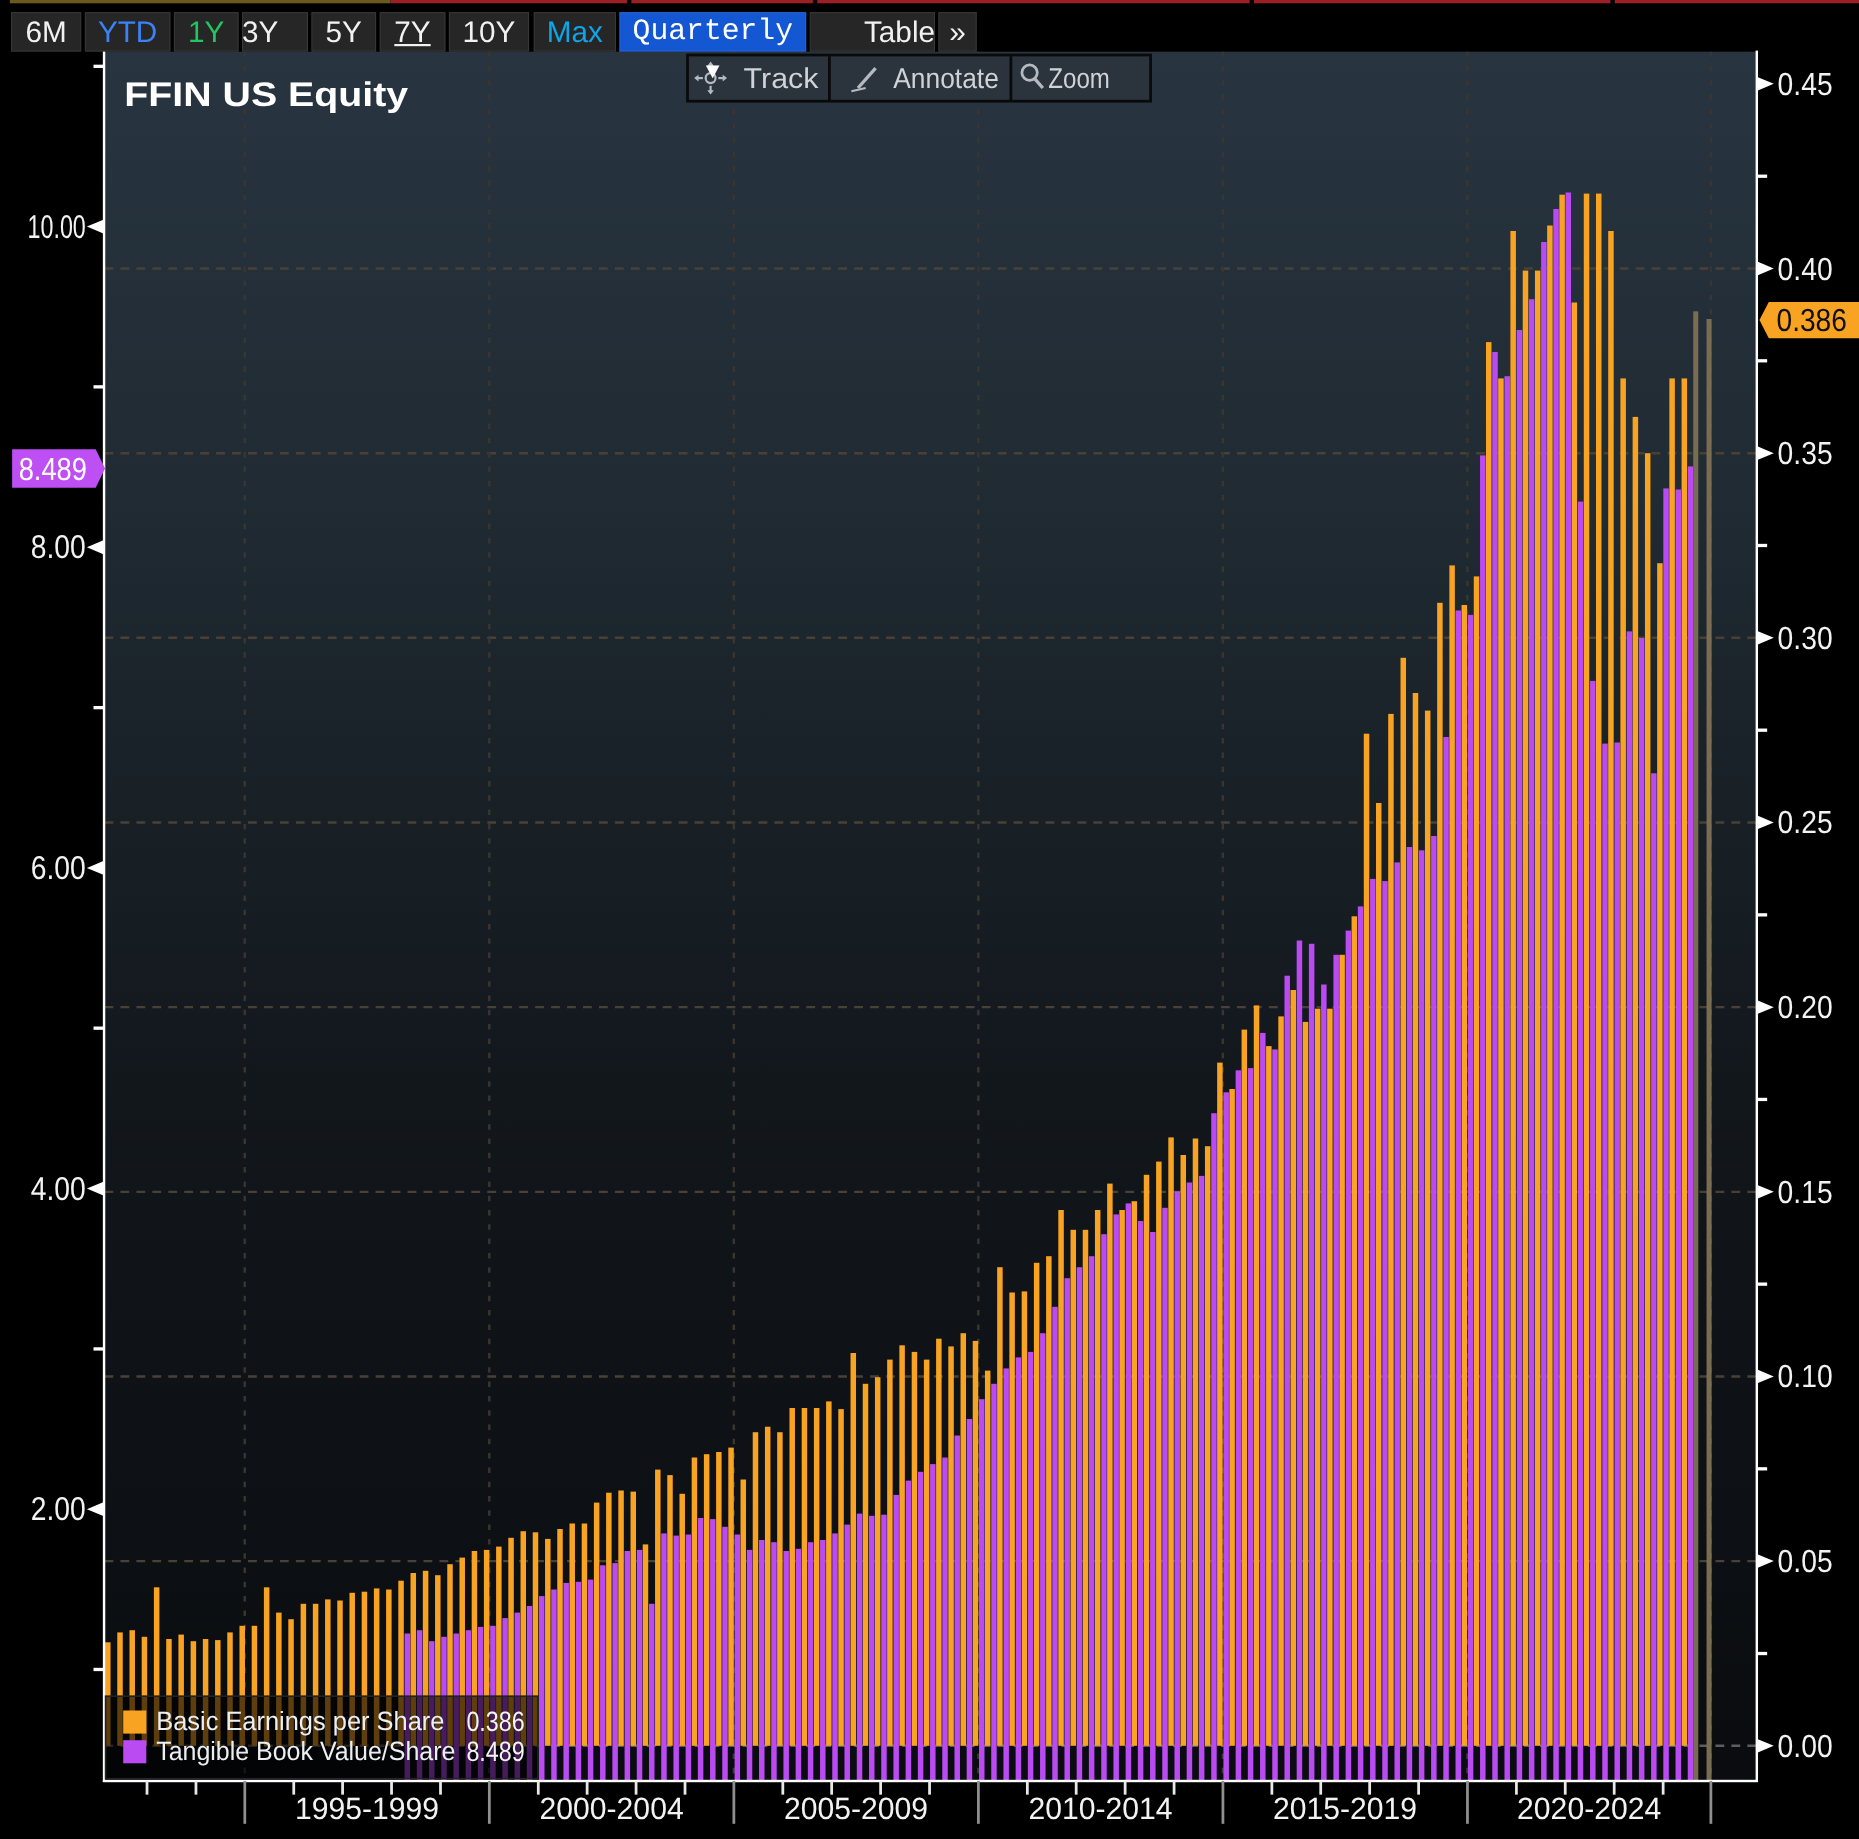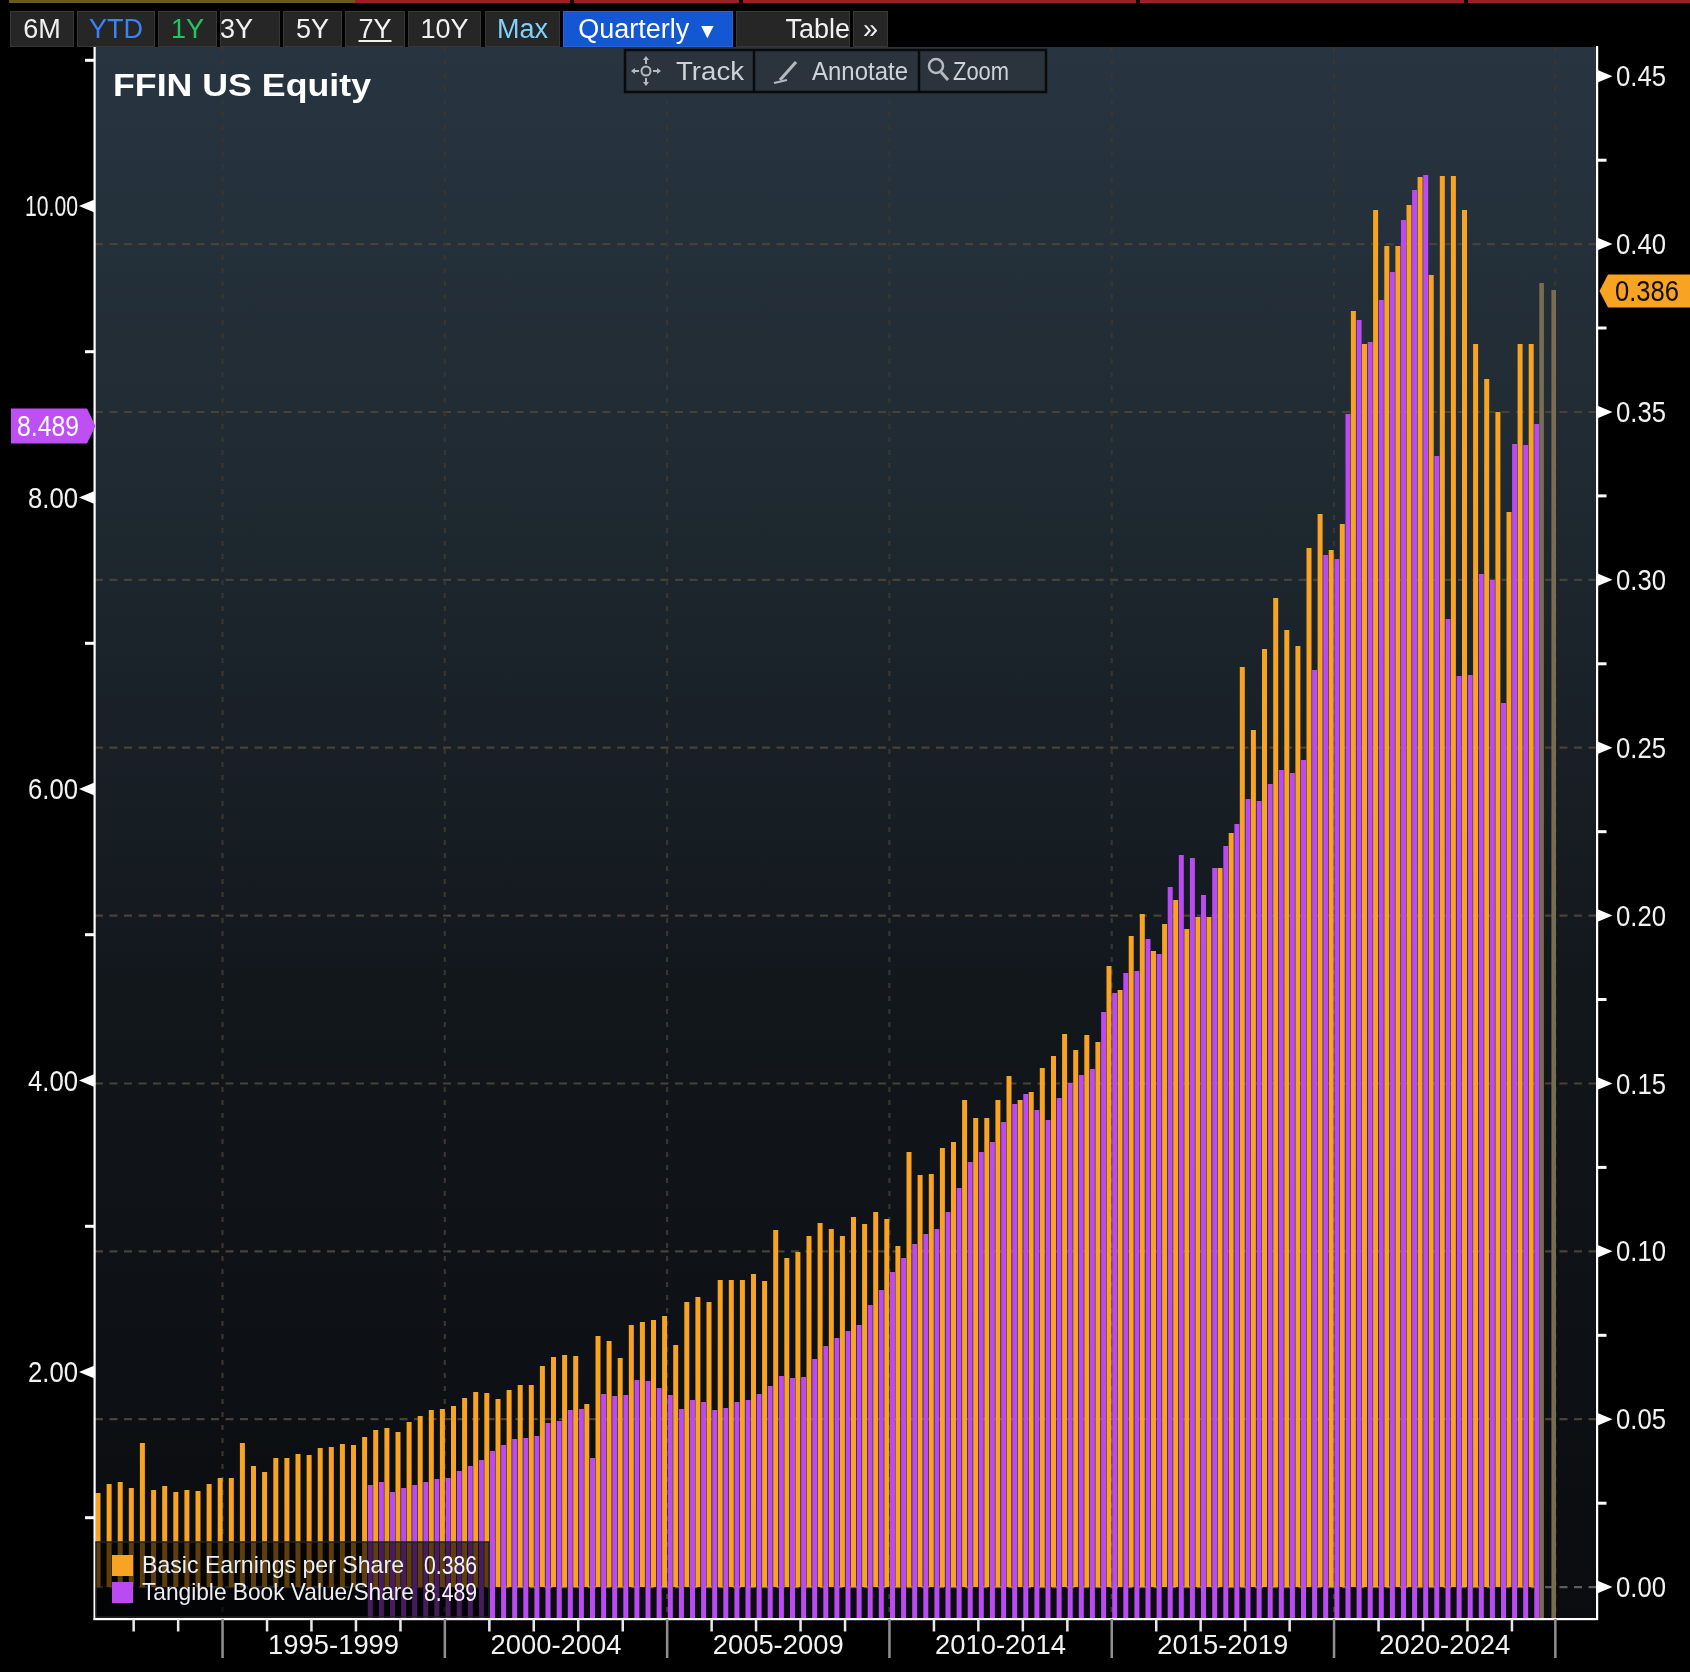--- a/index.html
+++ b/index.html
@@ -398,15 +398,15 @@
 <div style="position:absolute;left:743px;top:0;width:393px;height:3px;background:#9b2026"></div>
 <div style="position:absolute;left:1140px;top:0;width:324px;height:3px;background:#9b2026"></div>
 <div style="position:absolute;left:1468px;top:0;width:222px;height:3px;background:#9b2026"></div>
 <div style="position:absolute;left:10px;top:11px;width:64px;height:36px;background:#262626;color:#f1f1f1;font-size:27px;line-height:36px;text-align:center;box-shadow:inset 0 0 0 1px rgba(255,255,255,0.08);">6M</div>
 <div style="position:absolute;left:77px;top:11px;width:78px;height:36px;background:#262626;color:#3b82f6;font-size:27px;line-height:36px;text-align:center;box-shadow:inset 0 0 0 1px rgba(255,255,255,0.08);">YTD</div>
 <div style="position:absolute;left:158px;top:11px;width:59px;height:36px;background:#262626;color:#22c55e;font-size:27px;line-height:36px;text-align:center;box-shadow:inset 0 0 0 1px rgba(255,255,255,0.08);">1Y</div>
 <div style="position:absolute;left:220px;top:11px;width:60px;height:36px;background:#262626;color:#f1f1f1;font-size:27px;line-height:36px;text-align:left;box-shadow:inset 0 0 0 1px rgba(255,255,255,0.08);">3Y</div>
 <div style="position:absolute;left:283px;top:11px;width:59px;height:36px;background:#262626;color:#f1f1f1;font-size:27px;line-height:36px;text-align:center;box-shadow:inset 0 0 0 1px rgba(255,255,255,0.08);">5Y</div>
 <div style="position:absolute;left:345px;top:11px;width:60px;height:36px;background:#262626;color:#f1f1f1;font-size:27px;line-height:36px;text-align:center;box-shadow:inset 0 0 0 1px rgba(255,255,255,0.08);text-decoration:underline;">7Y</div>
 <div style="position:absolute;left:408px;top:11px;width:73px;height:36px;background:#262626;color:#f1f1f1;font-size:27px;line-height:36px;text-align:center;box-shadow:inset 0 0 0 1px rgba(255,255,255,0.08);">10Y</div>
-<div style="position:absolute;left:485px;top:11px;width:75px;height:36px;background:#262626;color:#7dd3fc;font-size:27px;line-height:36px;text-align:center;box-shadow:inset 0 0 0 1px rgba(255,255,255,0.08);">Max</div>
-<div style="position:absolute;left:563px;top:11px;width:170px;height:36px;background:#1457d2;color:#ffffff;font-size:27px;line-height:36px;text-align:center;box-shadow:inset 0 0 0 1px rgba(255,255,255,0.08);">Quarterly <span style="font-size:21px">▼</span></div>
+<div style="position:absolute;left:485px;top:11px;width:75px;height:36px;background:#262626;color:#0ea5e9;font-size:27px;line-height:36px;text-align:center;box-shadow:inset 0 0 0 1px rgba(255,255,255,0.08);">Max</div>
+<div style="position:absolute;left:563px;top:11px;width:170px;height:36px;background:#1457d2;color:#ffffff;font-size:27px;line-height:36px;text-align:center;box-shadow:inset 0 0 0 1px rgba(255,255,255,0.08);font-family:Liberation Mono, monospace;">Quarterly <span style="font-size:21px">▼</span></div>
 <div style="position:absolute;left:736px;top:11px;width:114px;height:36px;background:#262626;color:#f1f1f1;font-size:27px;line-height:36px;text-align:right;box-shadow:inset 0 0 0 1px rgba(255,255,255,0.08);">Table</div>
 <div style="position:absolute;left:853px;top:11px;width:35px;height:36px;background:#262626;color:#f1f1f1;font-size:27px;line-height:36px;text-align:center;box-shadow:inset 0 0 0 1px rgba(255,255,255,0.08);">»</div>
 </body></html>

